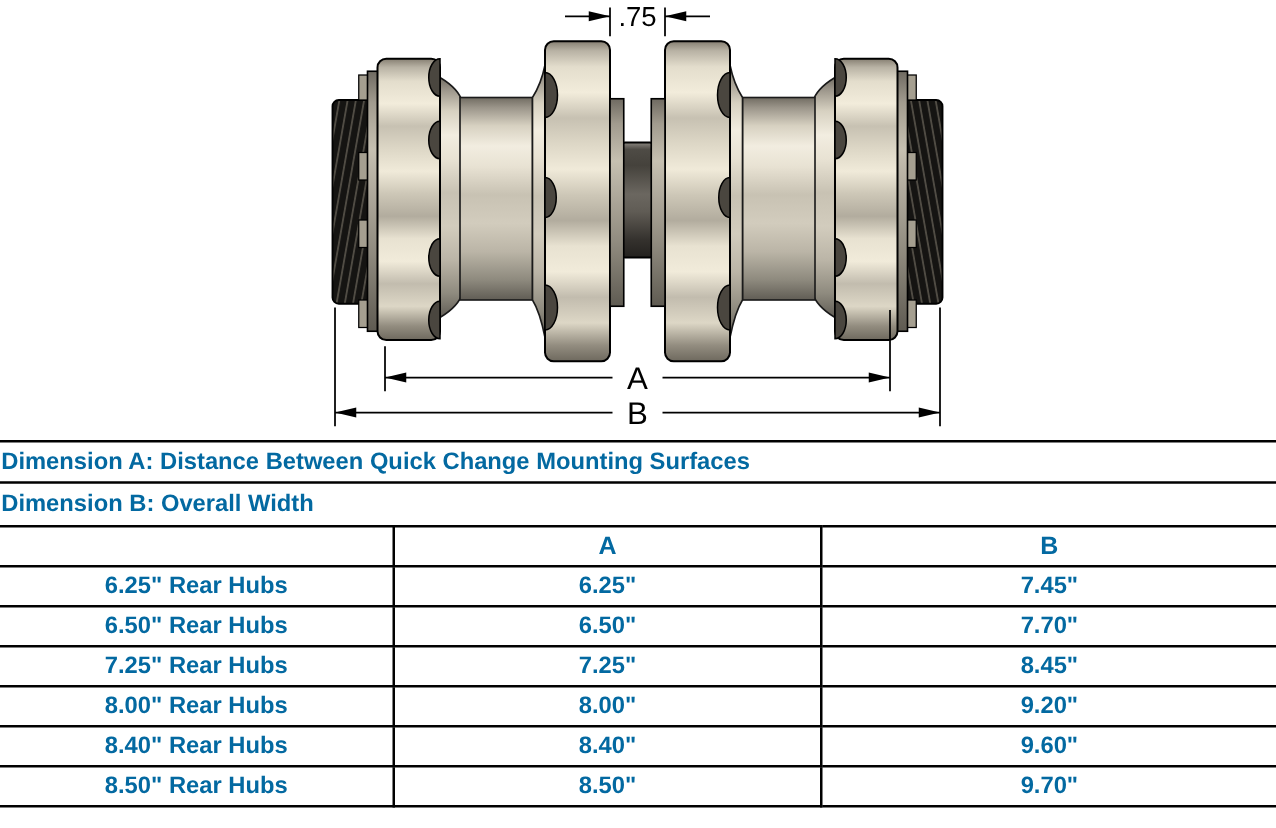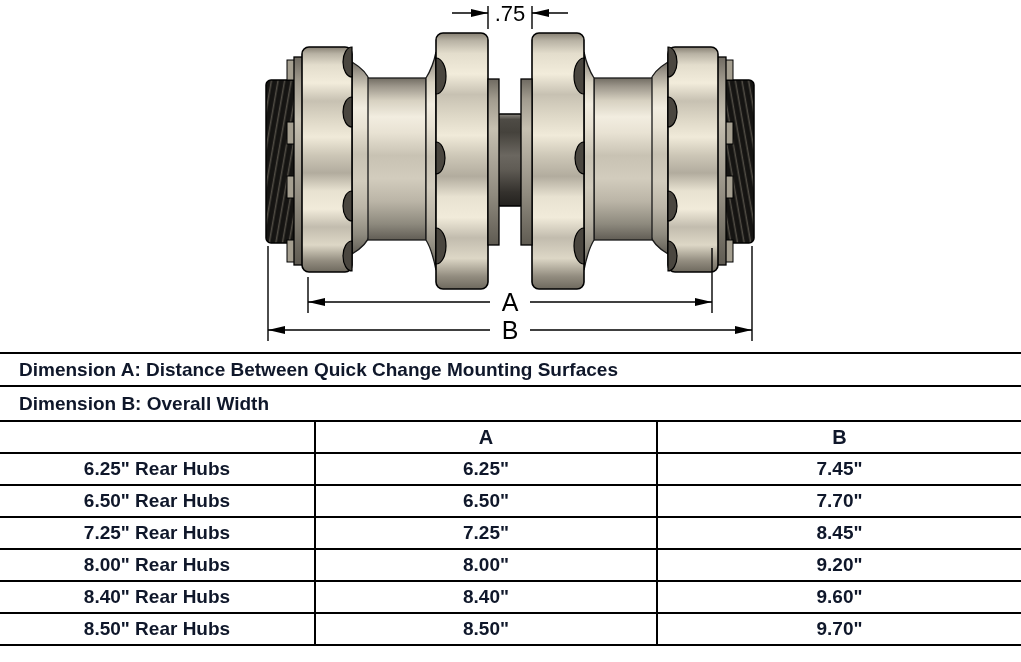--- a/index.html
+++ b/index.html
@@ -1,25 +1,25 @@
 <!DOCTYPE html>
 <html><head>
 <meta charset="utf-8">
 <style>
   html,body{margin:0;padding:0;background:#fff;}
   #stage{
     position:relative;width:1021px;height:662px;overflow:hidden;background:#fff;
-    font-family:"Liberation Sans",sans-serif;color:#0f172a;
+    font-family:"Liberation Sans",sans-serif;color:#0369a1;
   }
   #drawing{position:absolute;top:0;left:0;}
   .dim-text{font-family:"Liberation Sans",sans-serif;fill:#000;}
   #lower{position:absolute;top:352px;left:0;width:1021px;}
   .cap-row{
     box-sizing:border-box;border-top:2px solid #000;height:33px;
-    display:flex;align-items:center;padding-left:19px;
+    display:flex;align-items:center;padding-left:1px;
     font-size:19px;font-weight:bold;white-space:nowrap;
   }
   .cap-row.b{height:35px;text-align:right;}
   table.spec{
     width:1021px;border-collapse:collapse;table-layout:fixed;
   }
   table.spec th,table.spec td{
     box-sizing:border-box;height:32px;padding:0;
     border:2px solid #000;
     font-size:19px;font-weight:bold;text-align:center;vertical-align:middle;

